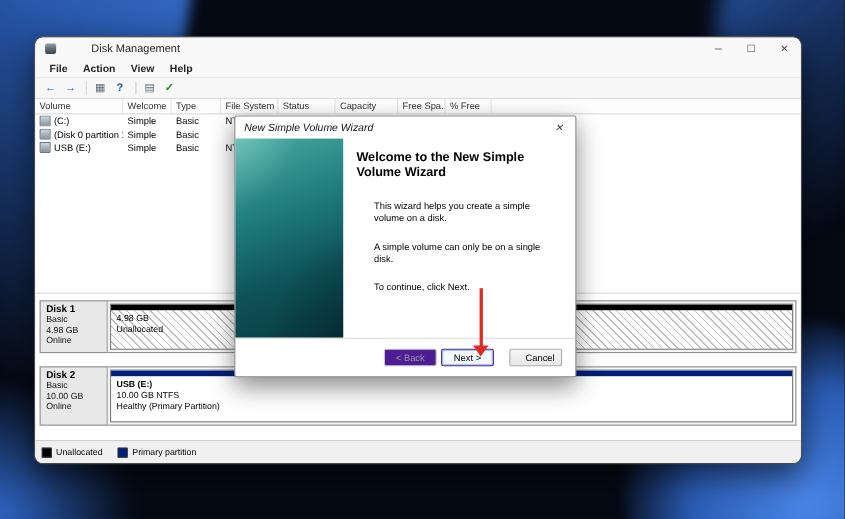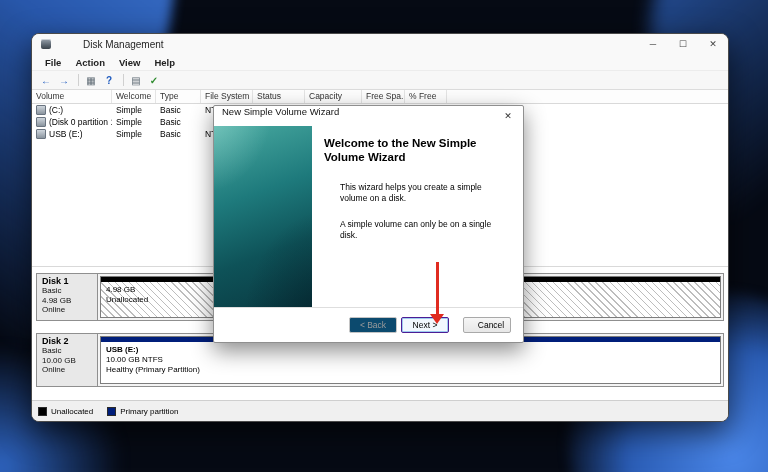--- a/index.html
+++ b/index.html
@@ -75,40 +75,40 @@
   .legend{height:20px;background:#f0f0f0;border-top:1px solid #cfcfcf;display:flex;
           align-items:center;padding-left:6px;flex:0 0 auto;gap:14px;}
   .litem{display:flex;align-items:center;gap:4px;}
   .lsq{width:9px;height:9px;border:1px solid #2a2a2a;box-sizing:border-box;}
   .lsq.black{background:#000000;} .lsq.navy{background:#001e7a;}
   .llabel{font-size:8px;color:#000;}
   
   .wizard{position:absolute;left:213px;top:105px;width:309px;height:236px;background:#ffffff;
           border:1px solid #8f8f8f;border-radius:2px;box-shadow:0 8px 22px rgba(0,0,0,.45);
           z-index:40;display:flex;flex-direction:column;}
-  .wiz-title{height:20px;display:flex;padding-left:8px;flex:0 0 auto;}
+  .wiz-title{height:20px;display:flex;align-items:center;padding-left:8px;flex:0 0 auto;font-style:italic;}
   .wiz-title-text{font-size:9.5px;color:#111;}
   .wiz-close{margin-left:auto;width:30px;height:100%;display:flex;align-items:center;
              justify-content:center;font-size:9px;color:#333;}
   .wiz-body{flex:1 1 auto;display:flex;}
   .banner{width:98px;flex:0 0 auto;
           background:
             radial-gradient(120% 80% at -10% -10%,rgba(210,255,245,.38),transparent 58%),
             radial-gradient(140% 110% at 115% 115%,rgba(0,15,25,.5),transparent 62%),
             linear-gradient(160deg,#49aaa1 0%,#1e7a7c 38%,#0e5258 68%,#093a42 100%);}
   .wiz-content{flex:1 1 auto;padding:10px 14px 0 12px;}
   .wiz-heading{font-size:11.5px;font-weight:bold;color:#000;margin:0 0 0 0;line-height:14px;max-width:185px;}
   .wiz-p{font-size:8.5px;color:#000;margin:16px;line-height:10.5px;max-width:190px;}
   .p1{margin-top:18px;} .p2{margin-top:13px;} .p3{margin-top:13px;}
   .wiz-buttons{height:34px;flex:0 0 auto;border-top:1px solid #dedede;display:flex;
                align-items:center;justify-content:flex-end;padding-right:12px;gap:4px;}
   .btn{width:48px;height:16px;font-size:8.5px;font-family:"Liberation Sans",sans-serif;
        background:linear-gradient(180deg,#f6f6f6,#e7e7e7);border:1px solid #a9a9a9;
        border-radius:2px;color:#000;display:flex;align-items:center;justify-content:center;}
-  .btn.disabled{color:#9b9b9b;border-color:#c4c4c4;background:#0c4a6e;}
+  .btn.disabled{color:#9b9b9b;border-color:#c4c4c4;background:#4c1d95;}
   .btn.default{border:1px solid #4c1d95;box-shadow:0 0 0 1px #9ecbf0 inset;background:#f2f8fe;}
   .btn.cancel{margin-left:10px;padding-left:14px;}
   
   .arrow{position:absolute;left:430px;top:262px;width:14px;height:62px;z-index:60;pointer-events:none;}
   .arrow .shaft{position:absolute;left:5.5px;top:0;width:3px;height:53px;background:#e02b20;}
   .arrow .head{position:absolute;left:0;top:52px;width:0;height:0;
                border-left:7px solid transparent;border-right:7px solid transparent;
                border-top:10px solid #e02b20;}
 </style>
 </head>
@@ -252,20 +252,21 @@
     <div class="wiz-title">
       <span class="wiz-title-text">New Simple Volume Wizard</span>
       <span class="wiz-close">✕</span>
     </div>
     <div class="wiz-body">
       <div class="banner"></div>
       <div class="wiz-content">
         <h1 class="wiz-heading">Welcome to the New Simple Volume Wizard</h1>
         <p class="wiz-p p1">This wizard helps you create a simple volume on a disk.</p>
         <p class="wiz-p p2">A simple volume can only be on a single disk.</p>
+        <p class="wiz-p p3">To continue, click Next.</p>
       </div>
     </div>
     <div class="wiz-buttons">
       <button class="btn disabled">&lt; Back</button>
       <button class="btn default">Next &gt;</button>
       <button class="btn cancel">Cancel</button>
     </div>
   </div>
 
   <div class="arrow">

